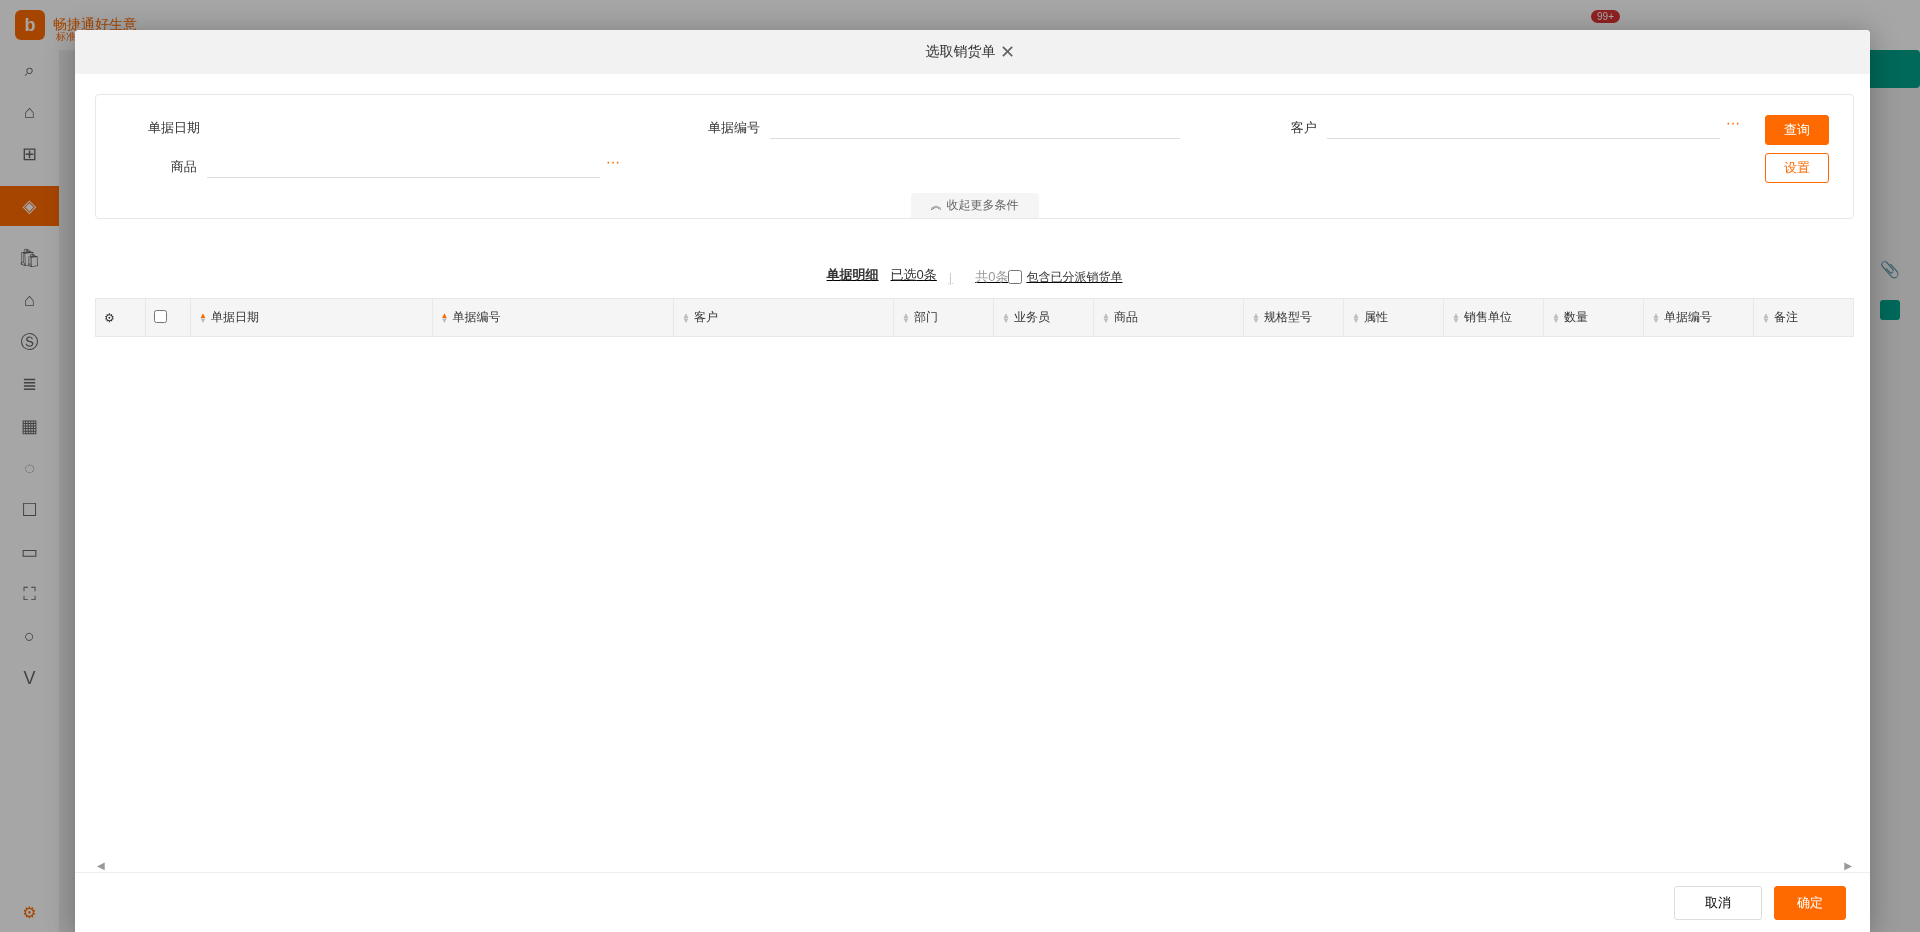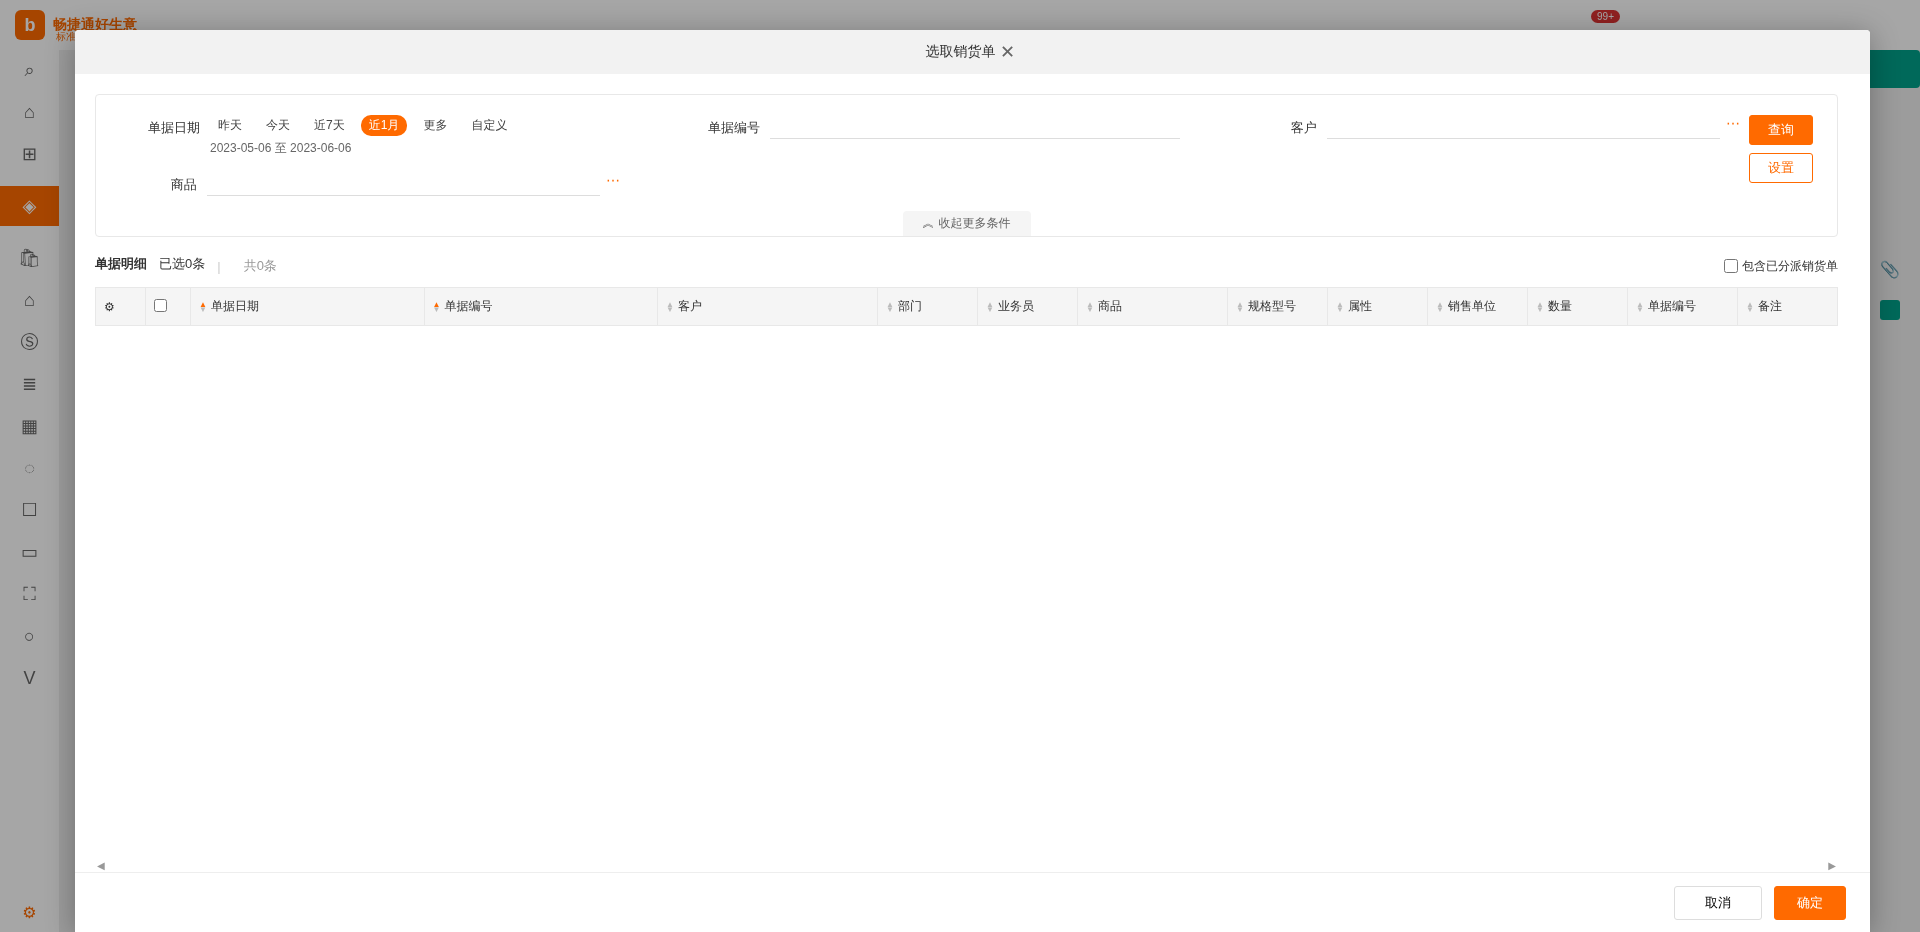--- a/index.html
+++ b/index.html
@@ -2,41 +2,41 @@
 <html><head>
 <meta charset="utf-8">
 <style>
 * { margin: 0; padding: 0; box-sizing: border-box; font-family: "Microsoft YaHei", Arial, sans-serif; }
 body { background: #f0f0f0; width: 1920px; height: 932px; overflow: hidden; position: relative; }
 
 
 .bg-page { position: absolute; inset: 0; filter: blur(0); }
 .bg-header { height: 50px; background: #fff; display: flex; align-items: center; padding: 0 15px; position: relative; }
 .bg-logo { width: 30px; height: 30px; background: #ff6a00; border-radius: 6px; display: flex; align-items: center; justify-content: center; color: #fff; font-weight: bold; font-size: 18px; margin-right: 8px; }
-.bg-logo-text { color: #ff6a00; font-size: 14px; font-weight: bold; }
+.bg-logo-text { color: #ff6a00; font-size: 14px; font-weight: normal; }
 .bg-sub { font-size: 10px; color: #ff6a00; position: absolute; left: 56px; top: 30px; }
 .bg-badge { position: absolute; right: 300px; top: 10px; background: #d33; color: #fff; border-radius: 10px; padding: 1px 6px; font-size: 10px; }
 .bg-sidebar { position: absolute; left: 0; top: 50px; bottom: 0; width: 60px; background: #fff; border-right: 1px solid #eee; display: flex; flex-direction: column; align-items: center; padding-top: 10px; gap: 22px; }
 .bg-side-icon { width: 20px; height: 20px; color: #666; display: flex; align-items: center; justify-content: center; font-size: 18px; }
 .bg-side-icon.active { background: #ff6a00; color: #fff; width: 100%; height: 40px; }
 .bg-gear { position: absolute; bottom: 10px; color: #ff6a00; font-size: 16px; }
 .bg-right-pill { position: absolute; right: 0; top: 50px; height: 38px; width: 70px; background: #00a28a; border-radius: 4px; }
 .bg-right-attach { position: absolute; right: 20px; top: 260px; color: #999; font-size: 16px; }
 .bg-right-img { position: absolute; right: 20px; top: 300px; width: 20px; height: 20px; background: #00a28a; border-radius: 3px; }
 
 
 .overlay { position: absolute; inset: 0; background: rgba(0,0,0,0.35); }
 
 
 .modal { position: absolute; left: 75px; top: 30px; right: 50px; bottom: 0; background: #fff; border-radius: 4px 4px 0 0; box-shadow: 0 4px 30px rgba(0,0,0,0.3); display: flex; flex-direction: column; }
 .modal-header { height: 44px; background: #f2f2f2; display: flex; align-items: center; justify-content: center; padding: 0 18px; border-radius: 4px 4px 0 0; }
 .modal-title { font-size: 14px; color: #333; }
 .close-btn { width: 24px; height: 24px; display: flex; align-items: center; justify-content: center; cursor: pointer; color: #666; font-size: 18px; }
 
-.modal-body { flex: 1; padding: 20px 32px 0 20px; overflow: hidden; display: flex; flex-direction: column; }
+.modal-body { flex: 1; padding: 20px 16px 0 20px; overflow: hidden; display: flex; flex-direction: column; gap: 29px; }
 
 .filter-panel { border: 1px solid #e8e8e8; border-radius: 4px; padding: 20px 24px 0 24px; position: relative; }
 .filter-row { display: flex; gap: 60px; margin-bottom: 15px; align-items: flex-start; }
 .filter-item { display: flex; align-items: flex-start; }
 .filter-label { width: 80px; text-align: right; font-size: 13px; color: #333; padding-top: 4px; margin-right: 10px; }
 .filter-content { flex: 1; }
 .date-tabs { display: flex; gap: 8px; align-items: center; font-size: 12px; color: #444; }
 .date-tab { padding: 2px 8px; cursor: pointer; border-radius: 10px; }
 .date-tab.active { background: #ff6a00; color: #fff; }
 .date-range { font-size: 12px; color: #666; margin-top: 4px; }
@@ -46,21 +46,21 @@
 
 .filter-actions { position: absolute; right: 24px; top: 20px; display: flex; flex-direction: column; gap: 8px; }
 .btn { border: 1px solid #ddd; background: #fff; padding: 5px 18px; font-size: 13px; border-radius: 3px; cursor: pointer; }
 .btn-primary { background: #ff6a00; border-color: #ff6a00; color: #fff; }
 .btn-outline-primary { border-color: #ff6a00; color: #ff6a00; }
 
 .collapse-bar { text-align: center; margin-top: 5px; }
 .collapse-btn { display: inline-flex; align-items: center; gap: 4px; background: #f5f5f5; padding: 4px 20px; font-size: 12px; color: #666; border-radius: 4px 4px 0 0; cursor: pointer; }
 
 .table-section { margin-top: 18px; flex: 1; display: flex; flex-direction: column; }
-.table-header-row { display: flex; justify-content: space-between; align-items: center; margin-bottom: 10px; }
+.table-header-row { display: flex; justify-content: center; align-items: center; margin-bottom: 10px; text-decoration: underline; }
 .table-tabs { display: flex; align-items: center; gap: 12px; font-size: 13px; }
 .table-tab { color: #333; cursor: pointer; padding-bottom: 4px; }
 .table-tab.bold { font-weight: bold; }
 .table-tab .count { color: #333; }
 .sep { color: #ccc; }
 .total-count { color: #999; font-size: 13px; margin-left: 11px; }
 .checkbox-label { display: flex; align-items: center; gap: 4px; font-size: 12px; color: #333; }
 .checkbox-label input { width: 14px; height: 14px; }
 
 .data-table { width: 100%; border-collapse: collapse; }
@@ -120,35 +120,20 @@
     <div class="close-btn">
       <span>✕</span>
     </div>
   </div>
 
   <div class="modal-body">
     <div class="filter-panel">
       <div class="filter-row">
         <div class="filter-item" style="width:500px;">
           <div class="filter-label">单据日期</div>
-          <div class="filter-content">
-            <div class="date-tabs">
-              <span class="date-tab">昨天</span>
-              <span class="date-tab">今天</span>
-              <span class="date-tab">近7天</span>
-              <span class="date-tab active">近1月</span>
-              <span class="date-tab">更多</span>
-              <span class="date-tab">自定义</span>
-            </div>
-            <div class="date-range">
-              <span>2023-05-06</span>
-              <span>至</span>
-              <span>2023-06-06</span>
-            </div>
-          </div>
         </div>
         <div class="filter-item" style="width:500px;">
           <div class="filter-label">单据编号</div>
           <input class="filter-input narrow" style="">
         </div>
         <div class="filter-item" style="width:500px;">
           <div class="filter-label">客户</div>
           <input class="filter-input narrow" style="">
           <span class="more-icon">⋯</span>
         </div>

